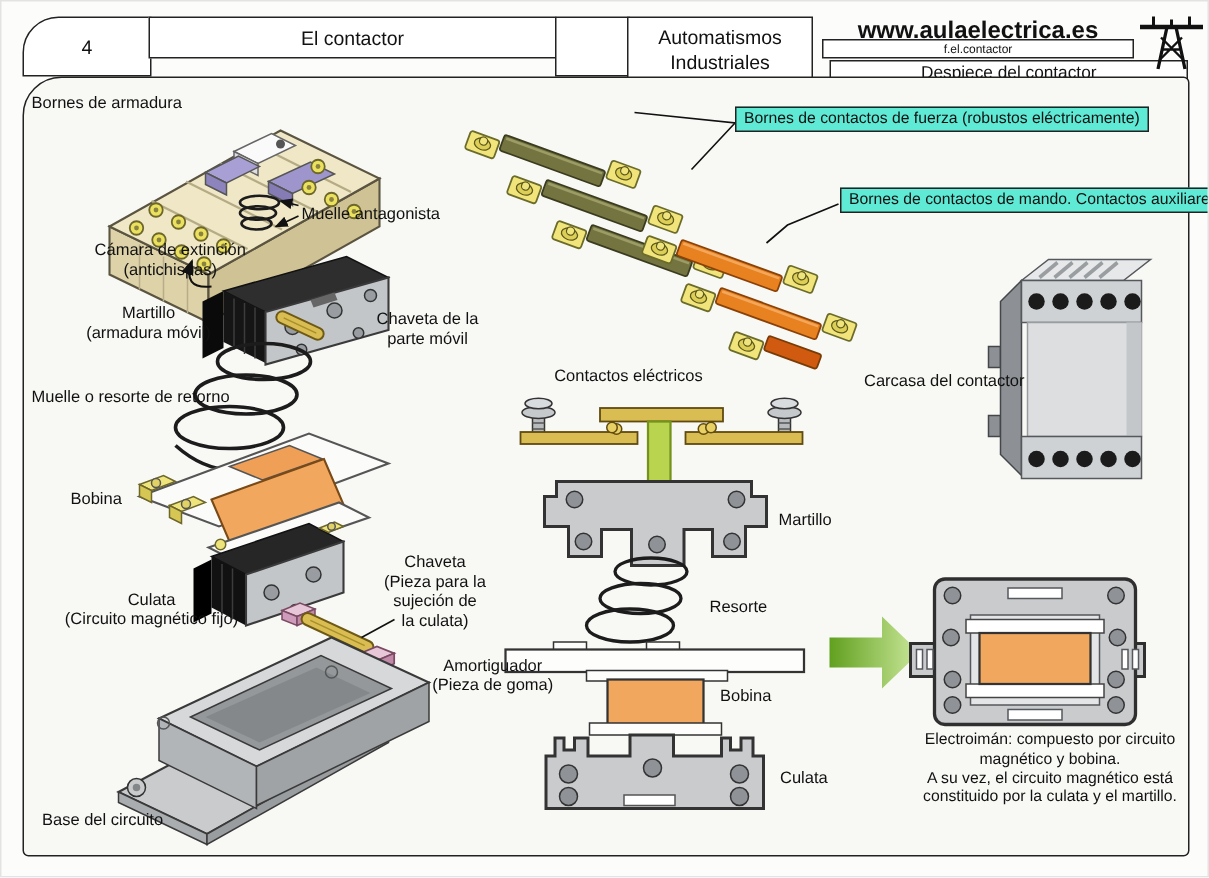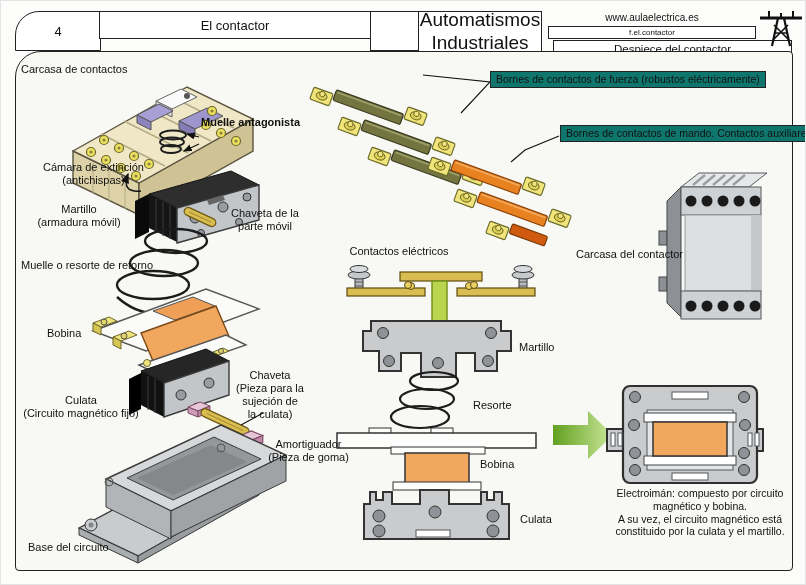--- a/index.html
+++ b/index.html
@@ -4,34 +4,34 @@
 <style>
   html,body{margin:0;padding:0;background:#fff;}
   #root{position:relative;width:806px;height:585px;background:#fcfcfb;
         font-family:"Liberation Sans",sans-serif;color:#111;overflow:hidden;
         border:1px solid #e3e3e3;box-sizing:border-box;}
   
   .hcell{position:absolute;border:1.6px solid #222;background:#fff;
          display:flex;align-items:center;justify-content:center;
          font-size:13px;box-sizing:border-box;text-align:center;}
   .hplain{position:absolute;text-align:center;}
-  .course{font-size:19px;line-height:1.25;white-space:pre-line;align-items:flex-end;}
-  .www{font-weight:normal;font-size:10px;}
+  .course{font-size:13px;line-height:1.25;white-space:pre-line;}
+  .www{font-weight:bold;font-size:16px;}
   .smallbox{font-size:8px;}
   .subbox{font-size:11.5px;}
   
   #frame{position:absolute;left:14px;top:50px;width:778px;height:520px;
          border:1.6px solid #222;border-radius:26px 4px 4px 4px;
          background:#f8f8f5;box-sizing:border-box;}
   svg{position:absolute;left:0;top:0;}
   
   .lbl{position:absolute;font-size:11px;line-height:1.18;color:#111;
        white-space:pre-line;z-index:5;}
-  .ctr{text-align:center;}
-  .boxed{border:1.2px solid #222;background:#0f766e;padding:1px 5px;
+  .ctr{text-align:center;margin-left:20px;}
+  .boxed{border:1.2px solid #222;background:#5eead4;padding:1px 5px;
          font-size:10.5px;white-space:nowrap;line-height:1.25;}
   .note{font-size:10.5px;line-height:1.22;}
 </style>
 </head>
 <body>
 
 <div id="root">
 
   <div class="hcell" style="left:14px;top:10px;width:86px;height:40px;border-radius:24px 0 0 0;">
     <span>4</span>
@@ -357,22 +357,22 @@
         <circle cx="743" cy="469" r="5.5" fill="#8f9296" stroke="#333"></circle>
       <rect x="671" y="391" width="36" height="7" fill="#fff" stroke="#55585c"></rect>
       <rect x="671" y="472" width="36" height="7" fill="#fff" stroke="#55585c"></rect>
       <rect x="646" y="409" width="86" height="60" fill="#e3e5e7" stroke="#55585c"></rect>
       <rect x="643" y="412" width="92" height="9" fill="#fff" stroke="#444"></rect>
       <rect x="643" y="455" width="92" height="9" fill="#fff" stroke="#444"></rect>
       <rect x="652" y="421" width="74" height="34" fill="#f2a75f" stroke="#333" stroke-width="1.5"></rect>
     </g>
   </svg>
 
-  <div class="lbl" style="left:20px;top:62px;">Carcasa de contactos</div>
-  <div class="lbl" style="left:200px;top:115px;font-weight:bold;">Muelle antagonista</div>
+  <div class="lbl" style="left:20px;top:62px;">Bornes de armadura</div>
+  <div class="lbl" style="left:200px;top:136px;">Muelle antagonista</div>
   <div class="lbl ctr" style="left:25px;top:160px;width:135px;">Cámara de extinción
 (antichispas)</div>
   <div class="lbl ctr" style="left:18px;top:202px;width:120px;">Martillo
 (armadura móvil)</div>
   <div class="lbl ctr" style="left:218px;top:206px;width:92px;">Chaveta de la
 parte móvil</div>
   <div class="lbl" style="left:20px;top:258px;">Muelle o resorte de retorno</div>
   <div class="lbl" style="left:46px;top:326px;">Bobina</div>
   <div class="lbl ctr" style="left:224px;top:368px;width:90px;">Chaveta
 (Pieza para la

